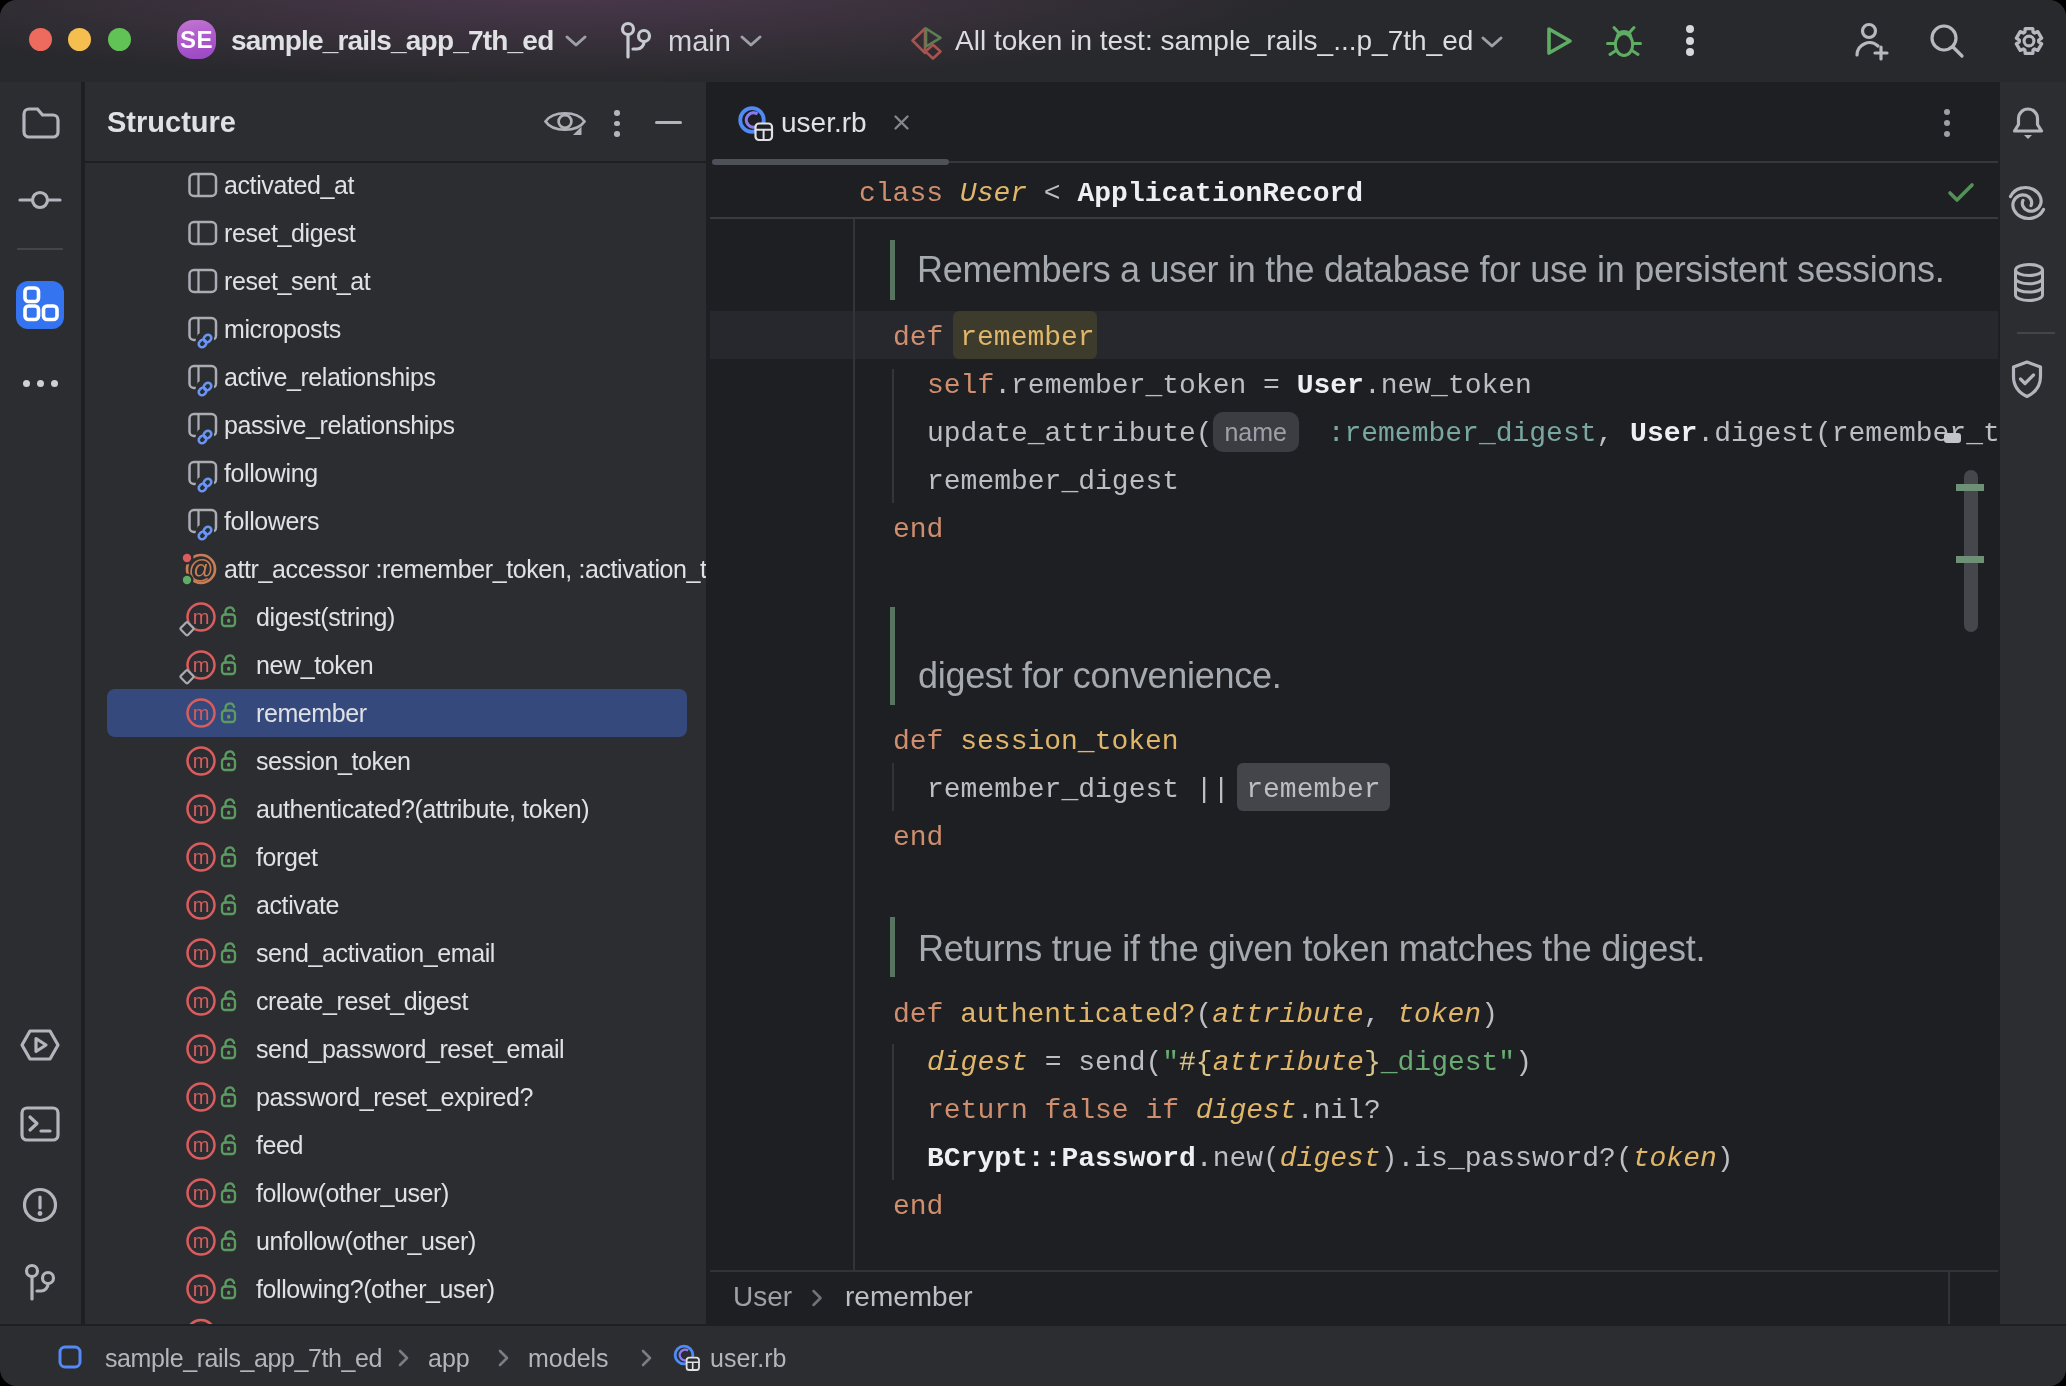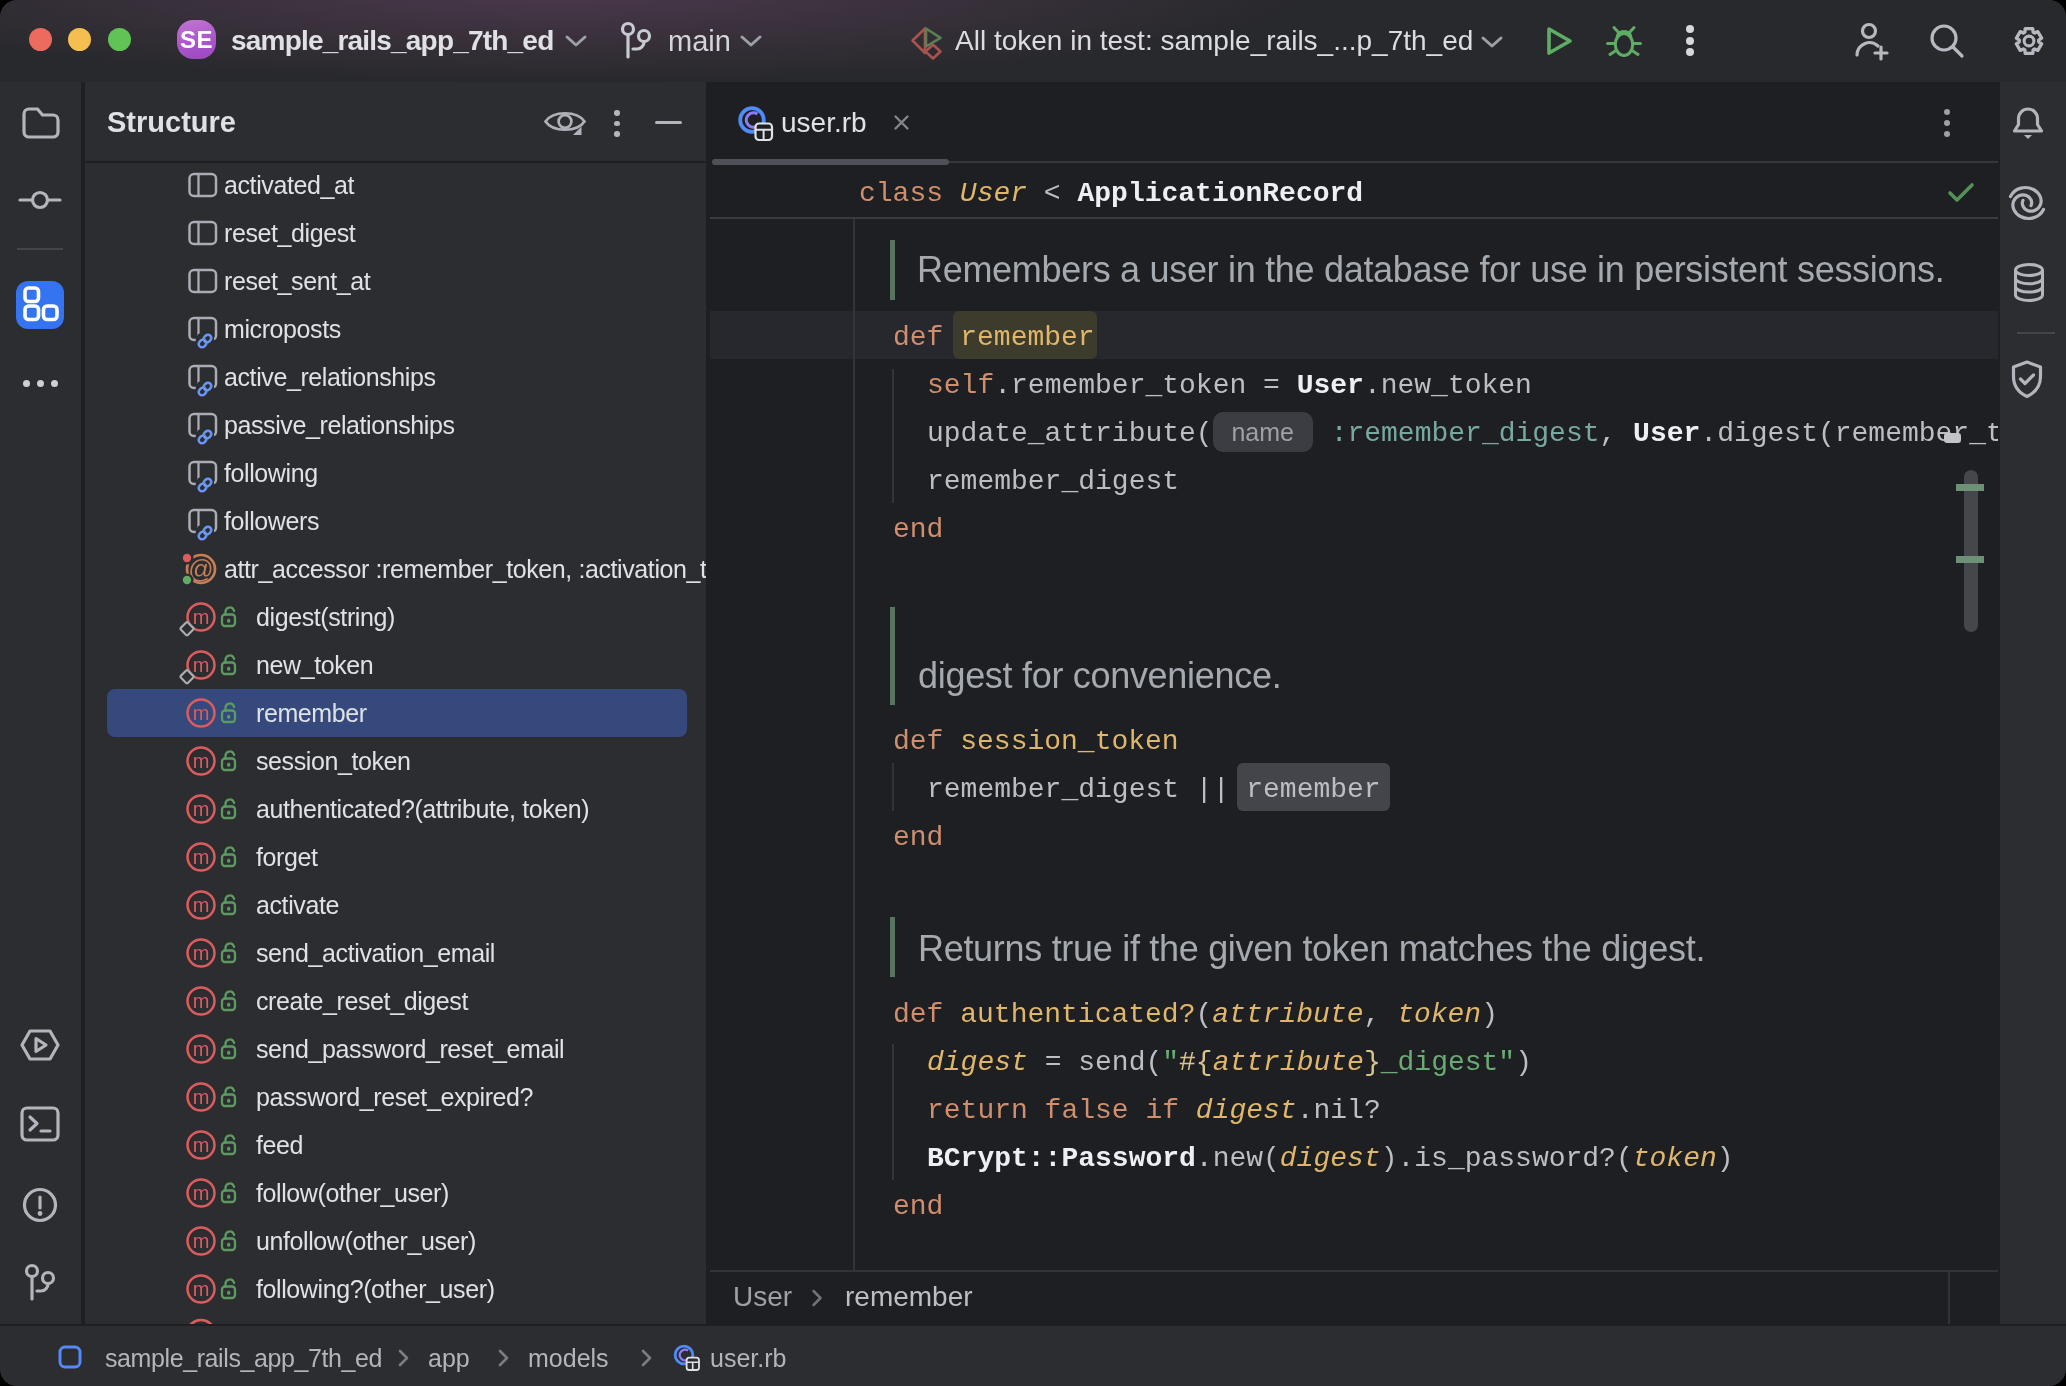--- a/index.html
+++ b/index.html
@@ -26,22 +26,22 @@
 .cl{position:absolute;height:48px}
 .cm{position:absolute;font-size:36px;line-height:36px;color:#A5A9B0;letter-spacing:-0.3px}
 .kw{color:#CF8E6D}
 .fn{color:#E0B66A}
 .va{color:#E0B66A;font-style:italic}
 .tx{color:#BCBEC4}
 .cb{color:#EDEFF2;font-weight:bold}
 .sy{color:#79A8A2}
 .st{color:#6AAB73}
 .ip{color:#D8C58C}
-.inlay{display:inline-block;width:100px;height:40px;border-radius:10px;background:#3B3D42;color:#9DA0A8;
- font-family:"Liberation Sans",sans-serif;font-size:25px;line-height:40px;text-align:center;vertical-align:0px;margin-right:18px}
+.inlay{display:inline-block;width:86px;height:40px;border-radius:10px;background:#3B3D42;color:#9DA0A8;
+ font-family:"Liberation Sans",sans-serif;font-size:25px;line-height:40px;text-align:center;vertical-align:0px;margin-right:29px}
 </style></head><body>
 <div id="win">
 
 <div id="titlebar">
 <div class="abs" style="left:29px;top:28px;width:23px;height:23px;border-radius:50%;background:#EC6A5E"></div>
 <div class="abs" style="left:68px;top:28px;width:23px;height:23px;border-radius:50%;background:#F5BF4F"></div>
 <div class="abs" style="left:108px;top:28px;width:23px;height:23px;border-radius:50%;background:#61C355"></div>
 <div class="abs" style="left:177px;top:20px;width:39px;height:39px;border-radius:16px;background:linear-gradient(168deg,#C177CF 0%,#AC56CC 55%,#9748C2 100%);color:#fff;font-size:24px;font-weight:700;text-align:center;line-height:39px;letter-spacing:.5px">SE</div>
 <div class="abs" style="left:231px;top:25px;font-size:28px;font-weight:600;letter-spacing:-0.8px;color:#DFE1E5">sample_rails_app_7th_ed</div>
 <svg style="left:563px;top:33px" width="26" height="16" viewBox="0 0 26 16">

